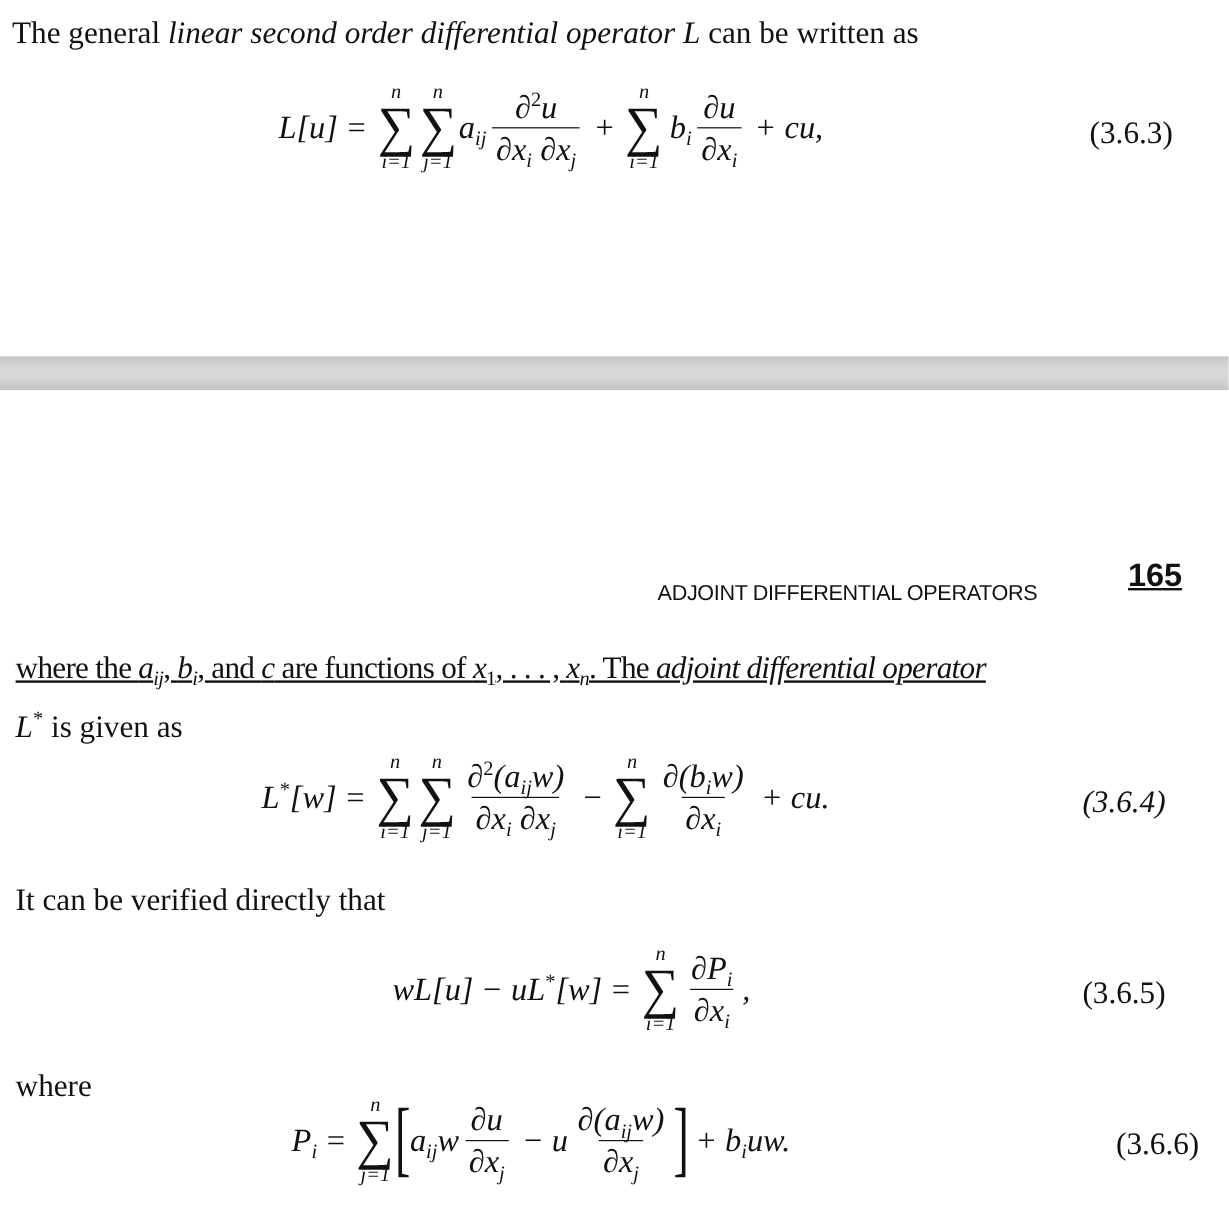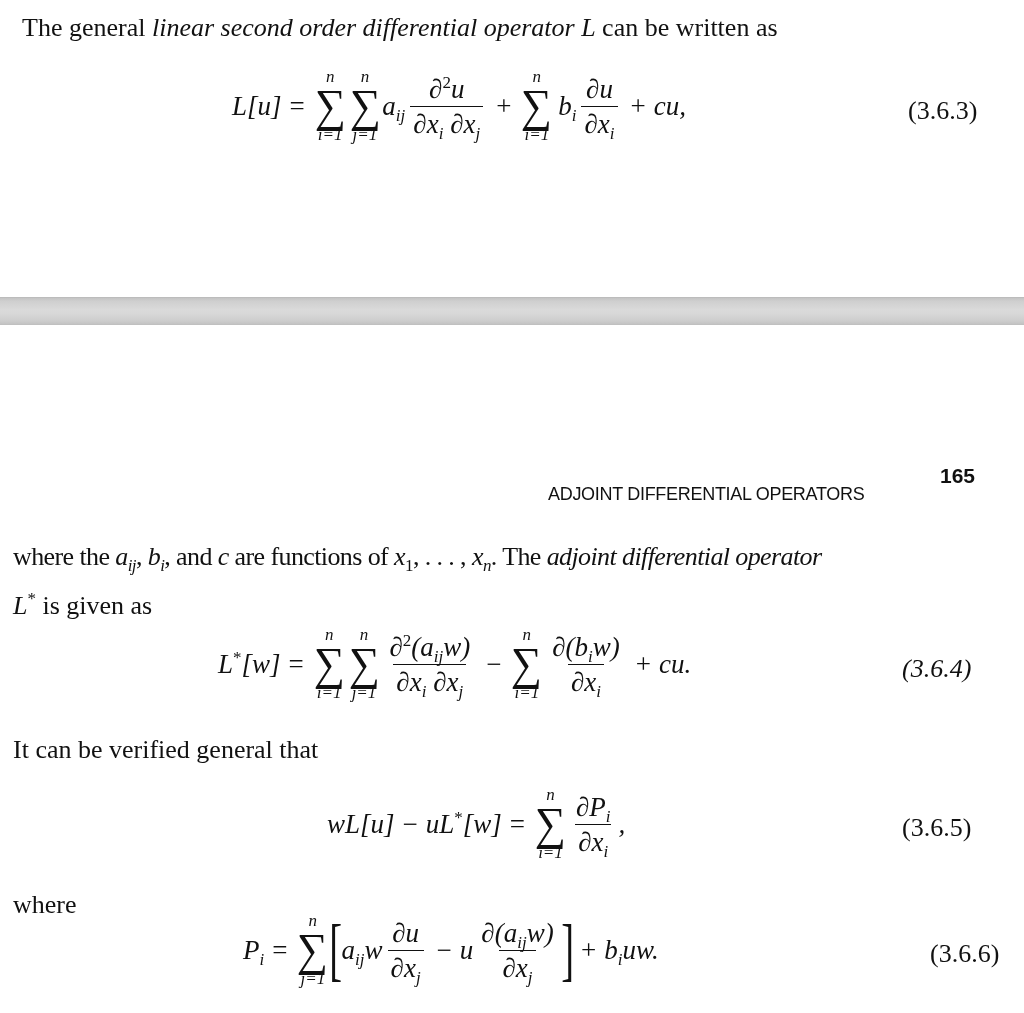--- a/index.html
+++ b/index.html
@@ -30,22 +30,23 @@
 
     
     .running-head {
       font-family: "Liberation Sans", "DejaVu Sans", sans-serif;
       font-size: 18px;
       letter-spacing: -0.3px;
       white-space: nowrap;
     }
     .page-num {
       font-family: "Liberation Sans", "DejaVu Sans", sans-serif;
-      font-size: 21px;
+      font-size: 27px;
       font-weight: bold;
+      text-decoration: underline;
     }
 
     
     .eq { display: flex; align-items: center; white-space: nowrap; font-size: 27px; }
     .sum {
       display: inline-flex; flex-direction: column; align-items: center;
       margin: 0 1px; line-height: 1;
     }
     .sum .lim { font-size: 17px; font-style: italic; line-height: 18px; }
     .sum .sig { font-size: 46px; font-style: normal; line-height: 40px; transform: scaleX(0.95); }
@@ -58,21 +59,21 @@
     sub, sup { font-size: 17px; line-height: 0; }
     sub { vertical-align: -6px; }
     sup { vertical-align: 10px; }
     .op { margin: 0 8px; font-style: normal; }
     .bracket { font-size: 70px; font-style: normal; font-weight: 100; line-height: 1; transform: scaleX(0.55); display: inline-block; margin: 0 -6px; }
     .eqno { font-size: 26px; font-style: normal; text-align: right; }
   </style>
 </head>
 <body>
 
-<div class="abs text" style="left:22px; top:12px;text-align:right;">
+<div class="abs text" style="left:10px; top:12px;text-align:right;">
   <span>The general </span><span class="it">linear second order differential operator</span><span class="it"> L</span><span> can be written as</span>
 </div>
 
 <div class="abs eq math" style="left:232px; top:68px;">
   <span>L[u]</span>
   <span class="op">=</span>
   <span class="sum">
     <span class="lim">n</span>
     <span class="sig">∑</span>
     <span class="lim">i=1</span>
@@ -101,21 +102,21 @@
   <span class="op">+</span>
   <span>cu,</span>
 </div>
 <div class="abs eqno" style="left:908px; top:96px;">(3.6.3)</div>
 
 <div class="abs page-break"></div>
 
 <div class="abs running-head" style="left:548px; top:484px;">ADJOINT DIFFERENTIAL OPERATORS</div>
 <div class="abs page-num" style="left:940px; top:464px;">165</div>
 
-<div class="abs text" style="left:13px; top:541px; letter-spacing:-0.6px;">
+<div class="abs text" style="left:13px; top:541px; letter-spacing:-0.6px;text-decoration:underline;">
   <span>where the </span><span class="math">a</span><sub class="math">ij</sub><span>, </span><span class="math">b</span><sub class="math">i</sub><span>, and </span><span class="math">c</span><span> are functions of </span><span class="math">x</span><sub>1</sub><span>, . . . , </span><span class="math">x</span><sub class="math">n</sub><span>. The </span><span class="it">adjoint differential operator</span>
 </div>
 <div class="abs text" style="left:13px; top:575px;margin-top:15px;">
   <span class="math">L</span><sup>*</sup><span> is given as</span>
 </div>
 
 <div class="abs eq math" style="left:218px; top:626px;">
   <span><span>L</span><sup class="rm">*</sup><span>[w]</span></span>
   <span class="op">=</span>
   <span class="sum">
@@ -140,21 +141,21 @@
   </span>
   <span class="frac">
     <span class="num"><span>∂(b</span><sub>i</sub><span>w)</span></span>
     <span class="den"><span>∂x</span><sub>i</sub></span>
   </span>
   <span class="op">+</span>
   <span>cu.</span>
 </div>
 <div class="abs eqno" style="left:902px; top:654px;font-style:italic;">(3.6.4)</div>
 
-<div class="abs text" style="left:13px; top:734px;">It can be verified general that</div>
+<div class="abs text" style="left:13px; top:734px;">It can be verified directly that</div>
 
 <div class="abs eq math" style="left:327px; top:786px;">
   <span>wL[u]</span>
   <span class="op">−</span>
   <span><span>uL</span><sup class="rm">*</sup><span>[w]</span></span>
   <span class="op">=</span>
   <span class="sum">
     <span class="lim">n</span>
     <span class="sig">∑</span>
     <span class="lim">i=1</span>

